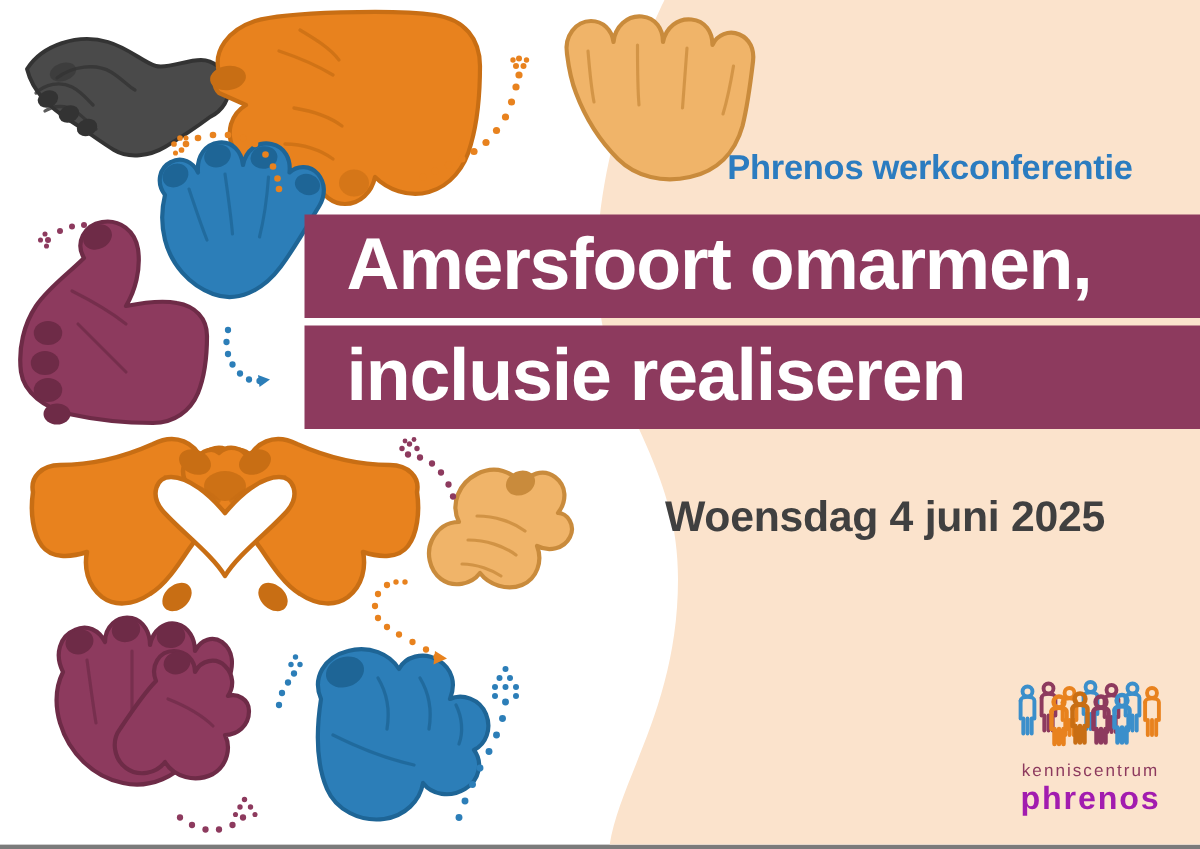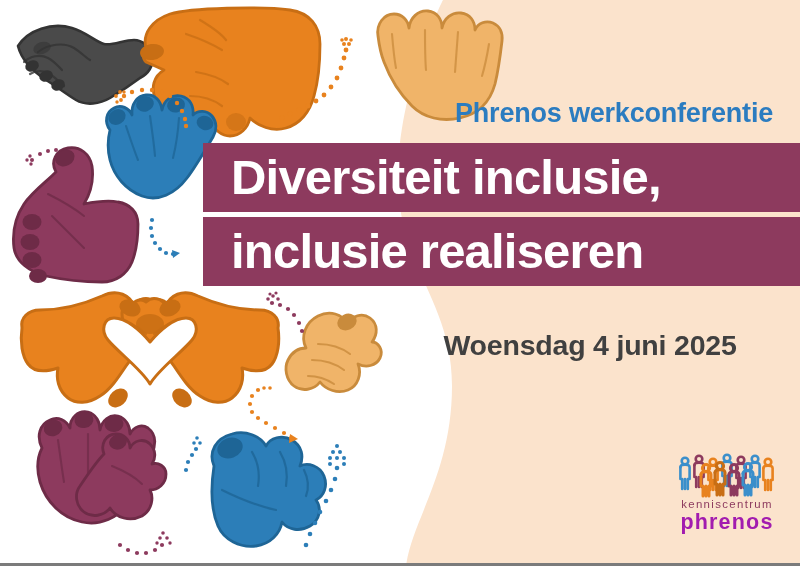--- a/index.html
+++ b/index.html
@@ -38,22 +38,22 @@
     width: 800px;
     height: 566px;
     pointer-events: none;
   }
   
   .kicker {
     position: absolute;
     left: 455px;
     top: 98px;
     width: 330px;
-    text-align: left;
-    font-size: 27px;
+    text-align: center;
+    font-size: 23px;
     font-weight: bold;
     letter-spacing: -0.2px;
     color: #2B7CC0;
     white-space: nowrap;
   }
   .banner {
     position: absolute;
     left: 203px;
     width: 597px;
     background: #8D3A5E;
@@ -94,21 +94,21 @@
     top: 452px;
     width: 118px;
     text-align: center;
   }
   .logo-figures { display: block; margin: 0 auto; }
   .logo-kenniscentrum {
     color: #8D3A5E;
     font-size: 11.4px;
     letter-spacing: 1.35px;
     font-weight: normal;
-    margin-top: 1px;
+    margin-top: 11px;
     line-height: 1;
   }
   .logo-phrenos {
     color: #a21caf;
     font-size: 21.5px;
     font-weight: bold;
     letter-spacing: 1.2px;
     line-height: 1.12;
   }
 </style>
@@ -398,21 +398,21 @@
         <circle cx="167" cy="538" r="1.8"></circle>
         <circle cx="163" cy="533" r="1.8"></circle>
       <circle cx="157" cy="543" r="1.7"></circle>
         <circle cx="170" cy="543" r="1.7"></circle>
     </g>
   </svg>
 
   <div class="kicker">Phrenos werkconferentie</div>
 
   <div class="banner banner-1">
-    <span class="banner-text">Diversiteit inclusie,</span>
+    <span class="banner-text">Amersfoort omarmen,</span>
   </div>
   <div class="banner banner-2">
     <span class="banner-text">inclusie realiseren</span>
   </div>
 
   <div class="datebox">
     <div>Woensdag 4 juni 2025</div>
   </div>
 
   <div class="logo">

